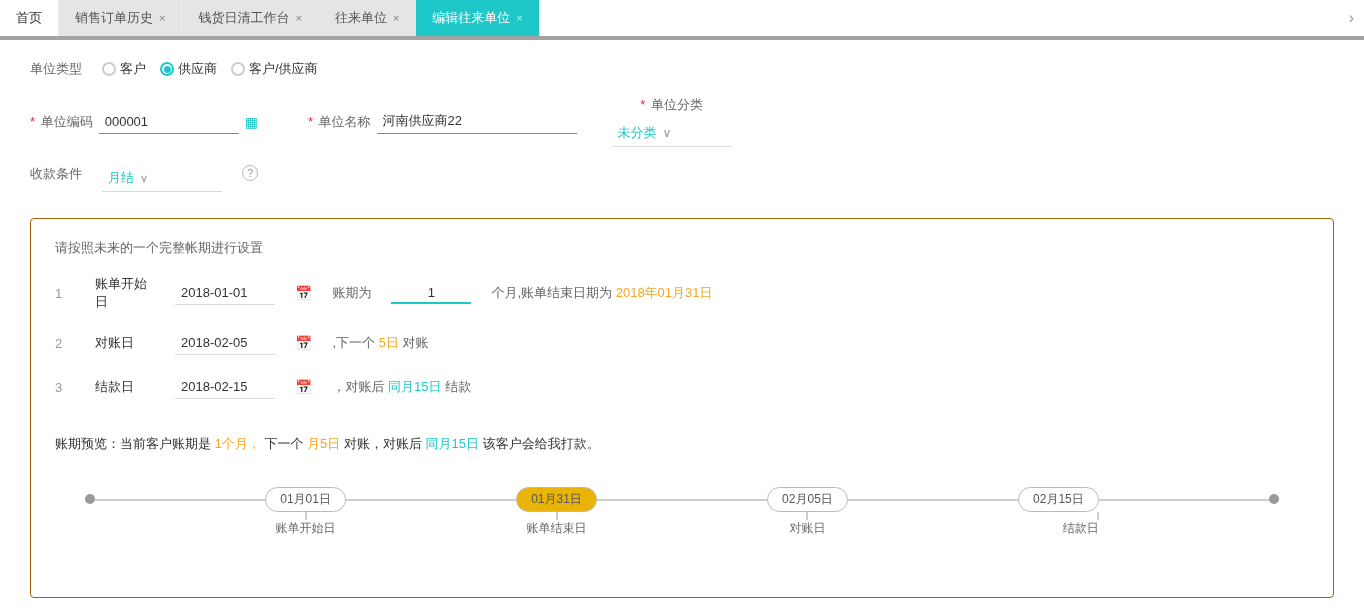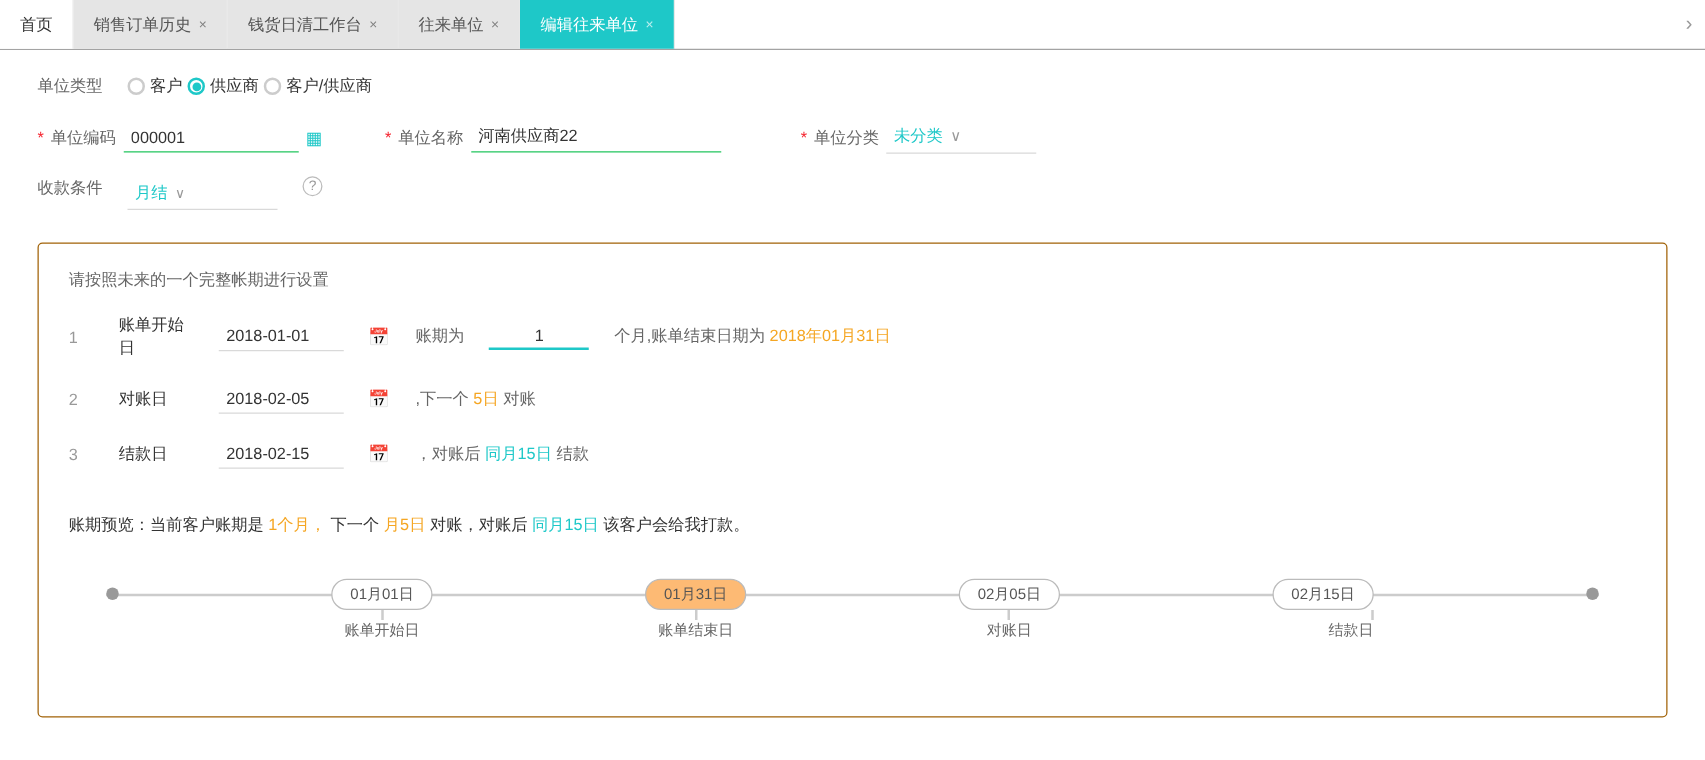--- a/index.html
+++ b/index.html
@@ -3,21 +3,21 @@
   <meta charset="utf-8">
   <style>
     * { box-sizing: border-box; margin: 0; padding: 0; }
     body { font-family: 'Microsoft YaHei', sans-serif; font-size: 13px; background: #f5f5f5; color: #333; }
 
     
     .tab-bar {
       display: flex;
       align-items: stretch;
       background: #fff;
-      border-bottom: 1px solid #a3a3a3;
+      border-bottom: 4px solid #a3a3a3;
       height: 40px;
       padding-left: 0;
     }
     .tab-item {
       display: flex;
       align-items: center;
       padding: 0 16px;
       cursor: pointer;
       border-right: 1px solid #e8e8e8;
       font-size: 13px;
@@ -71,21 +71,21 @@
       margin-right: 2px;
     }
     .form-field {
       display: flex;
       align-items: center;
       gap: 6px;
     }
     .radio-group {
       display: flex;
       align-items: center;
-      gap: 4px;
+      gap: 14px;
     }
     .radio-item {
       display: flex;
       align-items: center;
       gap: 4px;
       cursor: pointer;
     }
     .radio-circle {
       width: 14px;
       height: 14px;
@@ -289,21 +289,21 @@
       <input class="text-input" type="text" value="000001" style="">
       <span class="input-icon">▦</span>
     </div>
     <div class="form-field" style="margin-left:30px;">
       <span class="form-label">
         <span class="required-star">*</span>
         <span>单位名称</span>
       </span>
       <input class="text-input wide" type="text" value="河南供应商22" style="">
     </div>
-    <div class="form-field" style="margin-left:44px;">
+    <div class="form-field" style="margin-left:15px;flex-direction:column;">
       <span class="form-label">
         <span class="required-star">*</span>
         <span>单位分类</span>
       </span>
       <div class="dropdown-wrap">
         <span class="dropdown-value">未分类</span>
         <span class="dropdown-arrow-down">∨</span>
       </div>
     </div>
   </div>
@@ -379,21 +379,21 @@
           <div style="width:10px;height:10px;border-radius:50%;background:#999;margin-top:7px;"></div>
         </div>
 
         <div style="display:flex;flex-direction:column;align-items:center;">
           <div style="background:#fff;border:1px solid #bbb;border-radius:20px;padding:3px 14px;font-size:12px;color:#555;">01月01日</div>
           <div style="width:2px;height:8px;background:#ccc;"></div>
           <div style="font-size:12px;color:#666;white-space:nowrap;">账单开始日</div>
         </div>
 
         <div style="display:flex;flex-direction:column;align-items:center;">
-          <div style="background:#fdba74;border:1px solid #bbb;border-radius:20px;padding:3px 14px;font-size:12px;color:#555;">01月31日</div>
+          <div style="background:#eab308;border:1px solid #bbb;border-radius:20px;padding:3px 14px;font-size:12px;color:#555;">01月31日</div>
           <div style="width:2px;height:8px;background:#ccc;"></div>
           <div style="font-size:12px;color:#666;white-space:nowrap;">账单结束日</div>
         </div>
 
         <div style="display:flex;flex-direction:column;align-items:center;text-align:right;">
           <div style="background:#fff;border:1px solid #bbb;border-radius:20px;padding:3px 14px;font-size:12px;color:#555;">02月05日</div>
           <div style="width:2px;height:8px;background:#ccc;"></div>
           <div style="font-size:12px;color:#666;white-space:nowrap;">对账日</div>
         </div>
 

